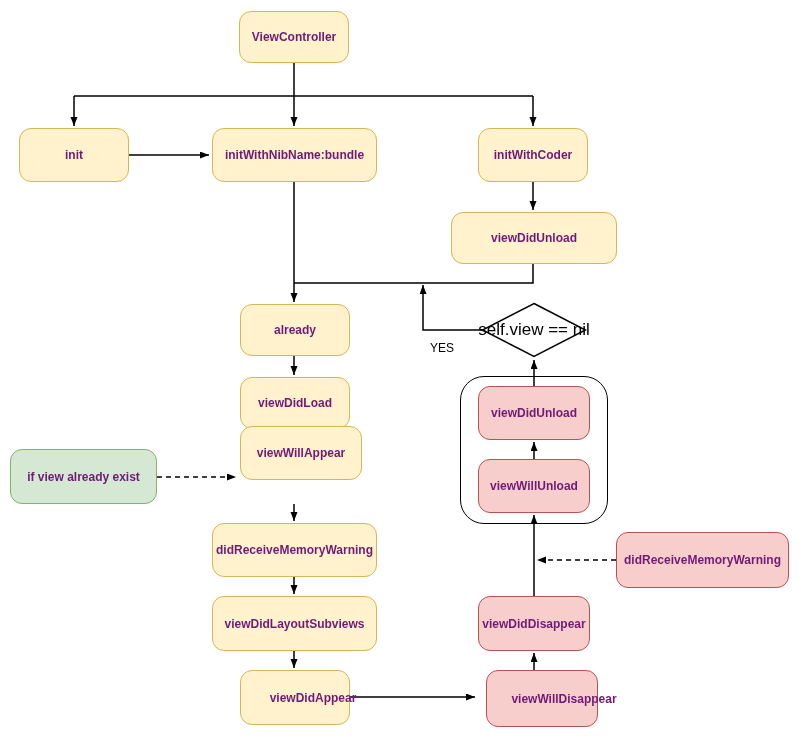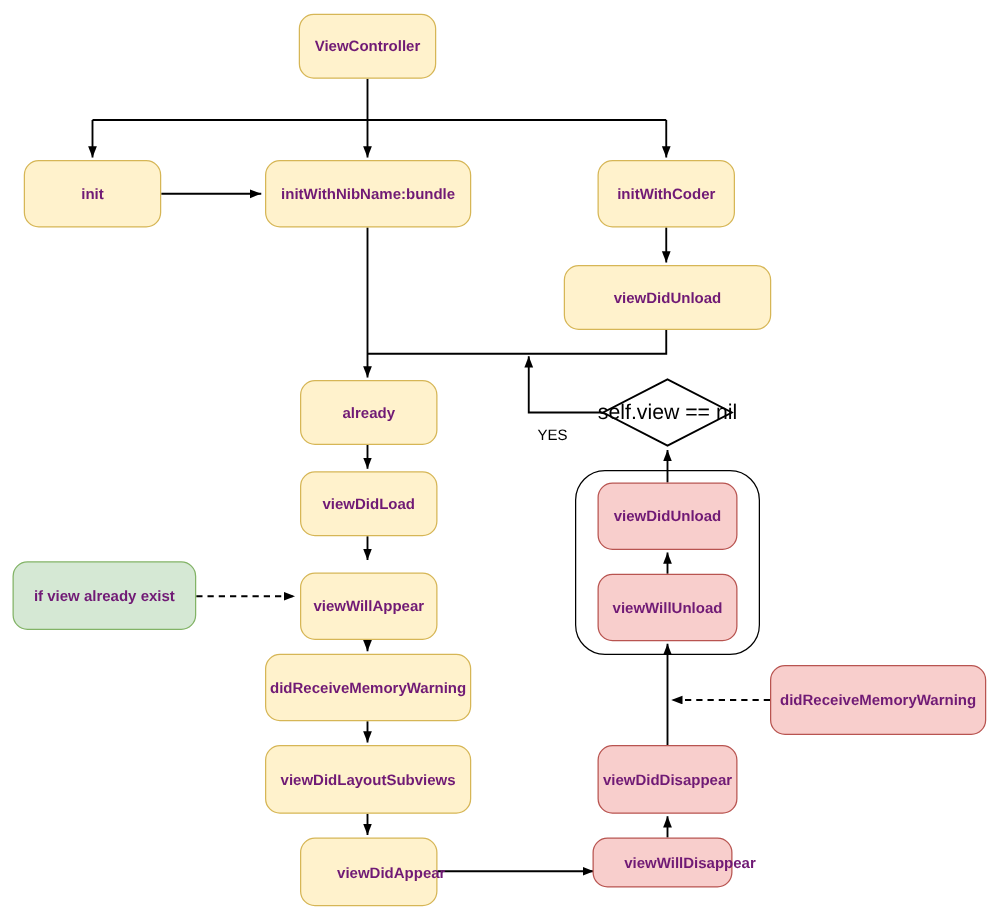--- a/index.html
+++ b/index.html
@@ -79,31 +79,31 @@
   <div class="node warm" style="left:212px;top:128px;width:165px;height:54px;">initWithNibName:bundle</div>
 
   <div class="node warm" style="left:478px;top:128px;width:110px;height:54px;">initWithCoder</div>
 
   <div class="node warm" style="left:451px;top:212px;width:166px;height:52px;">viewDidUnload</div>
 
   <div class="node warm" style="left:240px;top:304px;width:110px;height:52px;">already</div>
 
   <div class="node warm" style="left:240px;top:377px;width:110px;height:52px;">viewDidLoad</div>
 
-  <div class="node warm" style="left:240px;top:458px;width:110px;height:54px;">viewWillAppear</div>
+  <div class="node warm" style="left:240px;top:426px;width:122px;height:54px;">viewWillAppear</div>
 
   <div class="node green" style="left:10px;top:449px;width:147px;height:55px;">if view already exist</div>
 
   <div class="node warm" style="left:212px;top:523px;width:165px;height:54px;">didReceiveMemoryWarning</div>
 
   <div class="node warm" style="left:212px;top:596px;width:165px;height:55px;">viewDidLayoutSubviews</div>
 
   <div class="node warm" style="left:240px;top:670px;width:110px;height:55px;padding-left:36px;">viewDidAppear</div>
 
-  <div class="node red" style="left:474px;top:670px;width:112px;height:40px;padding-left:44px;">viewWillDisappear</div>
+  <div class="node red" style="left:486px;top:670px;width:112px;height:57px;padding-left:44px;">viewWillDisappear</div>
 
   <div class="node red" style="left:478px;top:596px;width:112px;height:55px;">viewDidDisappear</div>
 
   <div class="node red" style="left:478px;top:386px;width:112px;height:54px;">viewDidUnload</div>
 
   <div class="node red" style="left:478px;top:459px;width:112px;height:54px;">viewWillUnload</div>
 
   <div class="node red" style="left:616px;top:532px;width:173px;height:56px;">didReceiveMemoryWarning</div>
 
   <div class="diamond" style="left:481px;top:302px;width:106px;height:56px;">

